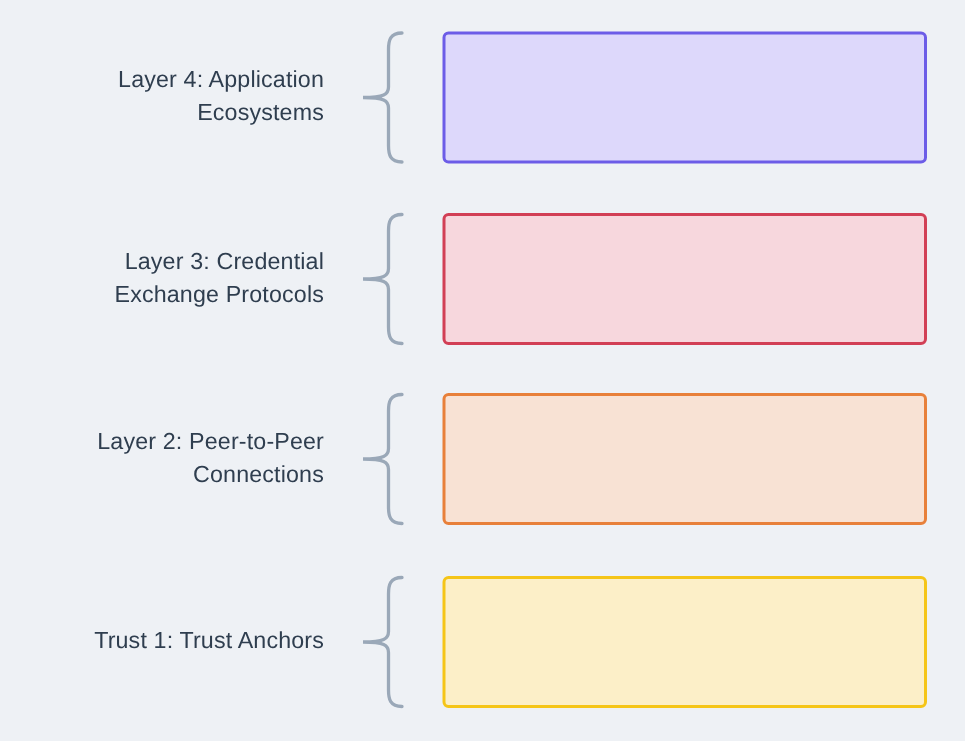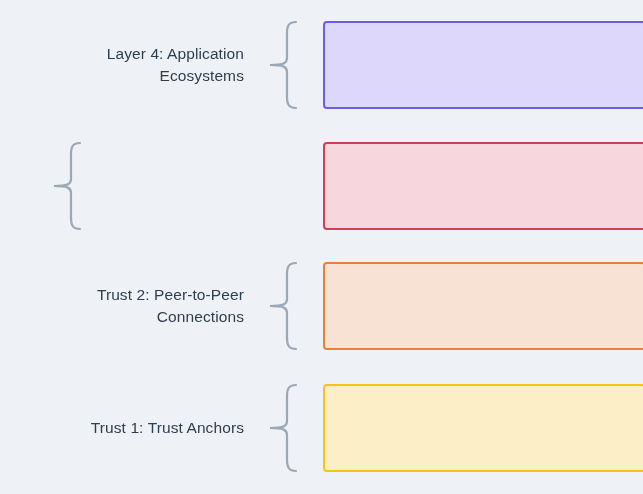--- a/index.html
+++ b/index.html
@@ -12,21 +12,20 @@
     height: 494px;
     background: #eef1f5;
     font-family: "Liberation Sans", "DejaVu Sans", sans-serif;
     overflow: hidden;
   }
   #diagram {
     position: relative;
     width: 557px;
     height: 494px;
     background: #eef1f5;
-    margin-left: 28px;
   }
   .layer-row {
     position: absolute;
     left: 0;
     width: 643px;
     display: flex;
     align-items: center;
   }
   .layer-label {
     width: 216px;
@@ -80,30 +79,32 @@
 Ecosystems</div>
     <div class="brace-wrap">
       <svg class="brace-svg" width="30" height="90" viewBox="0 0 30 90" fill="none">
         <path d="M28 2 C20 2 19 7 19 13 L19 38 C19 43 16 45 2 45 C16 45 19 47 19 52 L19 77 C19 83 20 88 28 88" stroke="#9aa8b8" stroke-width="2.2" stroke-linecap="round" fill="none"></path>
       </svg>
     </div>
   </div>
   <div class="layer-box" id="box-4" style="background:#ddd8fb;border-color:#6c5ce7;"></div>
 
   <div class="layer-row" id="row-3">
+    <div class="layer-label">Layer 3: Credential
+Exchange Protocols</div>
     <div class="brace-wrap">
       <svg class="brace-svg" width="30" height="90" viewBox="0 0 30 90" fill="none">
         <path d="M28 2 C20 2 19 7 19 13 L19 38 C19 43 16 45 2 45 C16 45 19 47 19 52 L19 77 C19 83 20 88 28 88" stroke="#9aa8b8" stroke-width="2.2" stroke-linecap="round" fill="none"></path>
       </svg>
     </div>
   </div>
   <div class="layer-box" id="box-3" style="background:#f7d7dd;border-color:#d23f55;"></div>
 
   <div class="layer-row" id="row-2">
-    <div class="layer-label">Trust 2: Peer-to-Peer
+    <div class="layer-label">Layer 2: Peer-to-Peer
 Connections</div>
     <div class="brace-wrap">
       <svg class="brace-svg" width="30" height="90" viewBox="0 0 30 90" fill="none">
         <path d="M28 2 C20 2 19 7 19 13 L19 38 C19 43 16 45 2 45 C16 45 19 47 19 52 L19 77 C19 83 20 88 28 88" stroke="#9aa8b8" stroke-width="2.2" stroke-linecap="round" fill="none"></path>
       </svg>
     </div>
   </div>
   <div class="layer-box" id="box-2" style="background:#f8e2d4;border-color:#e8803a;"></div>
 
   <div class="layer-row" id="row-1">

